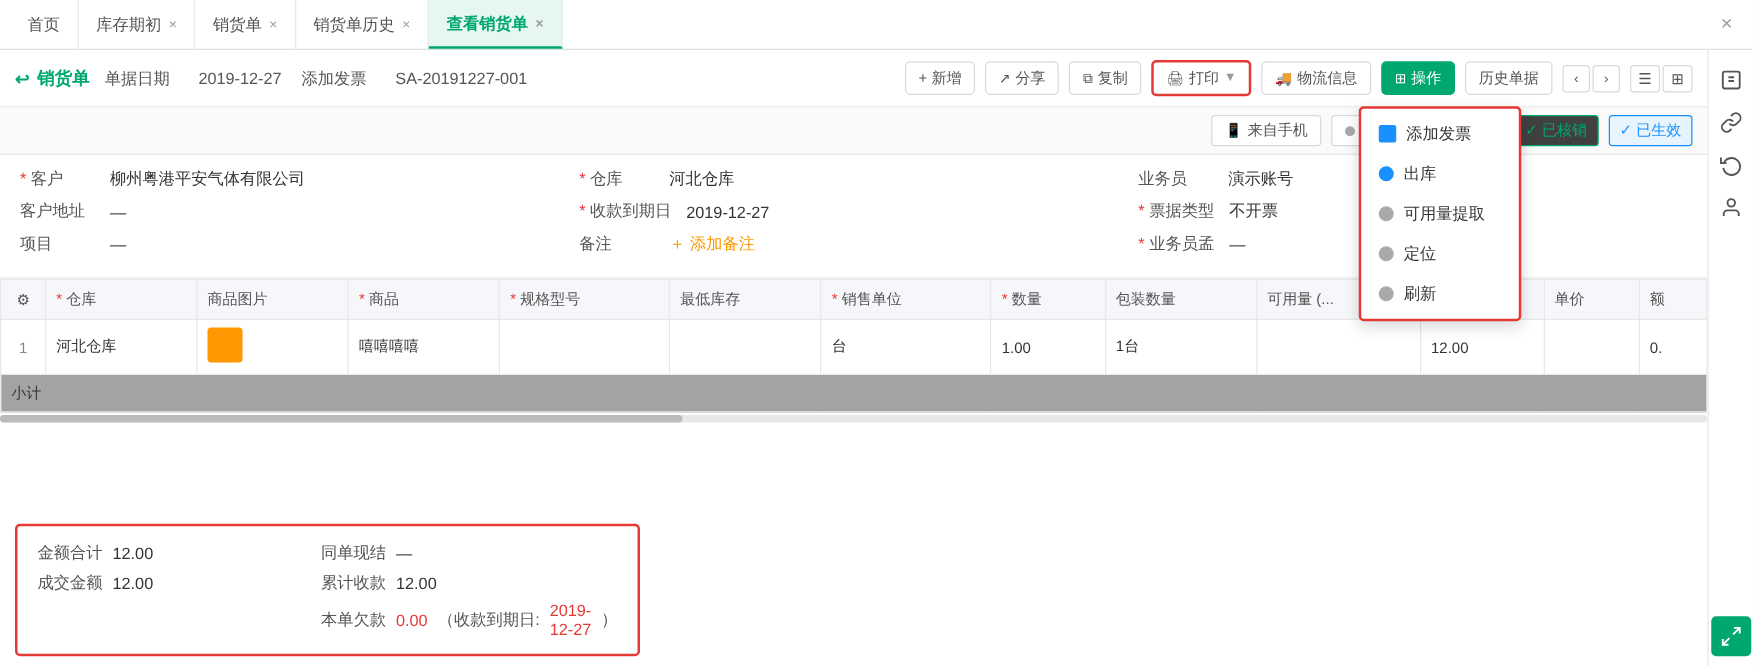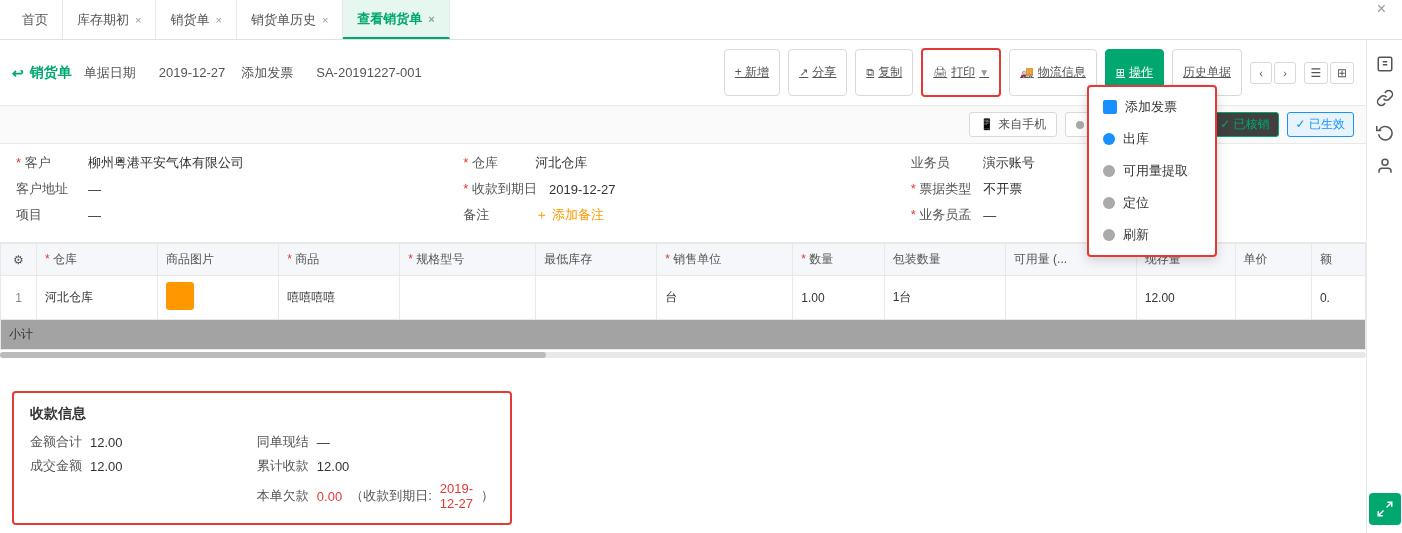--- a/index.html
+++ b/index.html
@@ -1,20 +1,20 @@
 <!DOCTYPE html>
 <html><head>
   <meta charset="utf-8">
   <style>
     * { box-sizing: border-box; margin: 0; padding: 0; }
     body { font-family: 'Microsoft YaHei', Arial, sans-serif; font-size: 13px; background: #f0f2f5; color: #333; overflow: hidden; }
 
     
     .tab-bar {
-      display: flex; align-items: flex-start; background: #fff;
+      display: flex; align-items: center; background: #fff;
       border-bottom: 1px solid #e0e0e0; padding: 0 8px;
       height: 40px; position: relative;
     }
     .tab-item {
       display: flex; align-items: center; padding: 0 14px;
       height: 100%; cursor: pointer; font-size: 13px;
       border-right: 1px solid #e8e8e8; color: #555;
       white-space: nowrap;
     }
     .tab-item.active {
@@ -45,23 +45,23 @@
       display: flex; align-items: center; gap: 6px;
       color: #00a870; font-weight: bold; font-size: 14px;
     }
     .doc-meta { display: flex; align-items: center; gap: 16px; font-size: 13px; color: #555; }
     .doc-meta span { display: flex; align-items: center; gap: 19px; }
     .doc-actions {
       display: flex; align-items: center; gap: 8px;
     }
     .action-btn {
       display: flex; align-items: center; gap: 4px;
-      padding: 14px 10px; border: 1px solid #d9d9d9;
+      padding: 4px 10px; border: 1px solid #d9d9d9;
       border-radius: 4px; cursor: pointer; background: #fff;
-      font-size: 12px; color: #555; white-space: nowrap; text-decoration: underline;
+      font-size: 12px; color: #555; white-space: nowrap;
     }
     .action-btn.active-op {
       background: #00a870; color: #fff; border-color: #00a870;
     }
     .action-btn.print-btn {
       border: 2px solid #e53935; color: #555;
     }
     .status-badge {
       padding: 3px 8px; border-radius: 3px; font-size: 12px;
       border: 1px solid #ccc;
@@ -406,21 +406,20 @@
           </tr>
         </tbody>
       </table>
 
       <div class="scroll-indicator" style="margin: 2px 0 0 0;">
         <div class="scroll-thumb"></div>
       </div>
     </div>
 
     <div class="bottom-info">
-      <div class="bottom-info-title">收款信息</div>
       <div class="info-grid">
         <div class="info-row">
           <span class="info-label">金额合计</span>
           <span class="info-val">12.00</span>
         </div>
         <div class="info-row">
           <span class="info-label">同单现结</span>
           <span class="info-val">—</span>
         </div>
         <div class="info-row">

